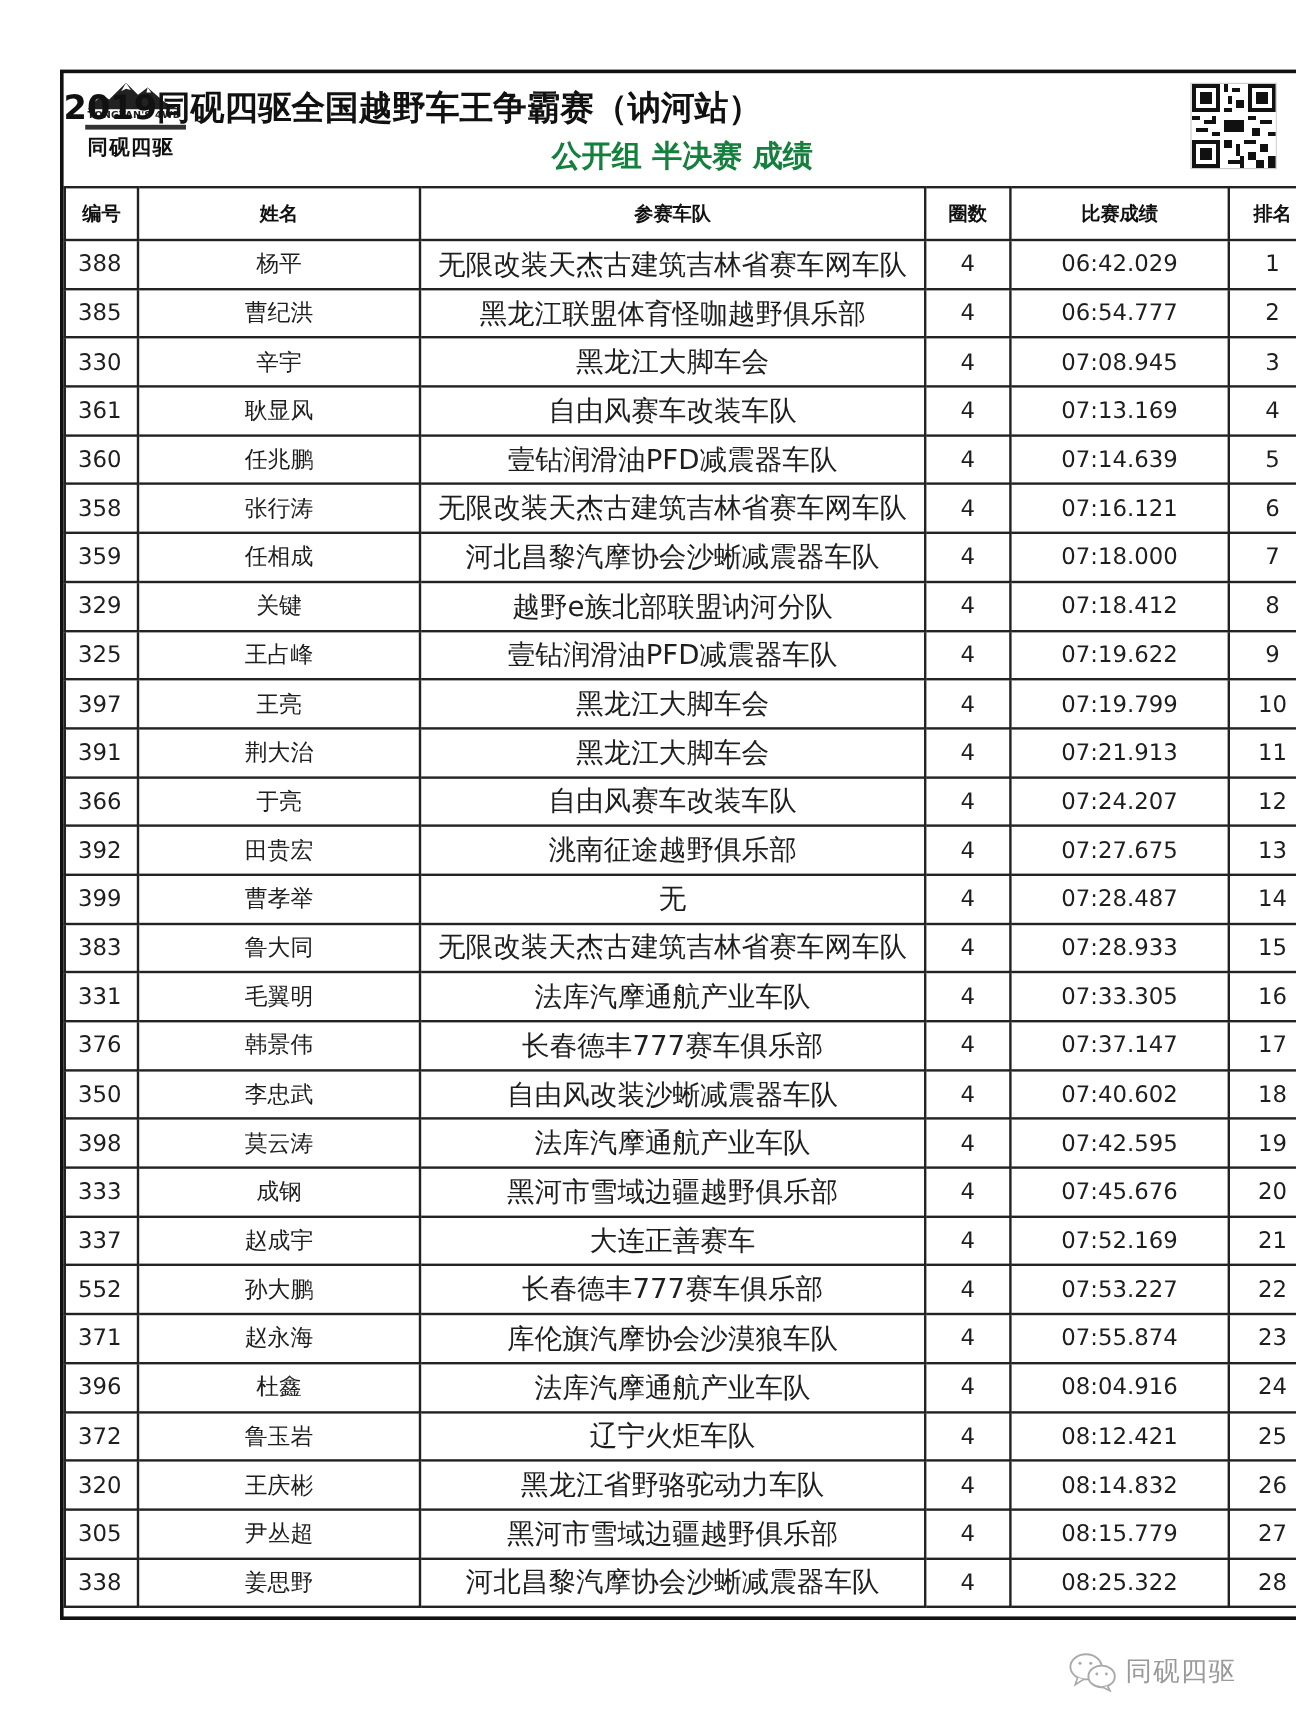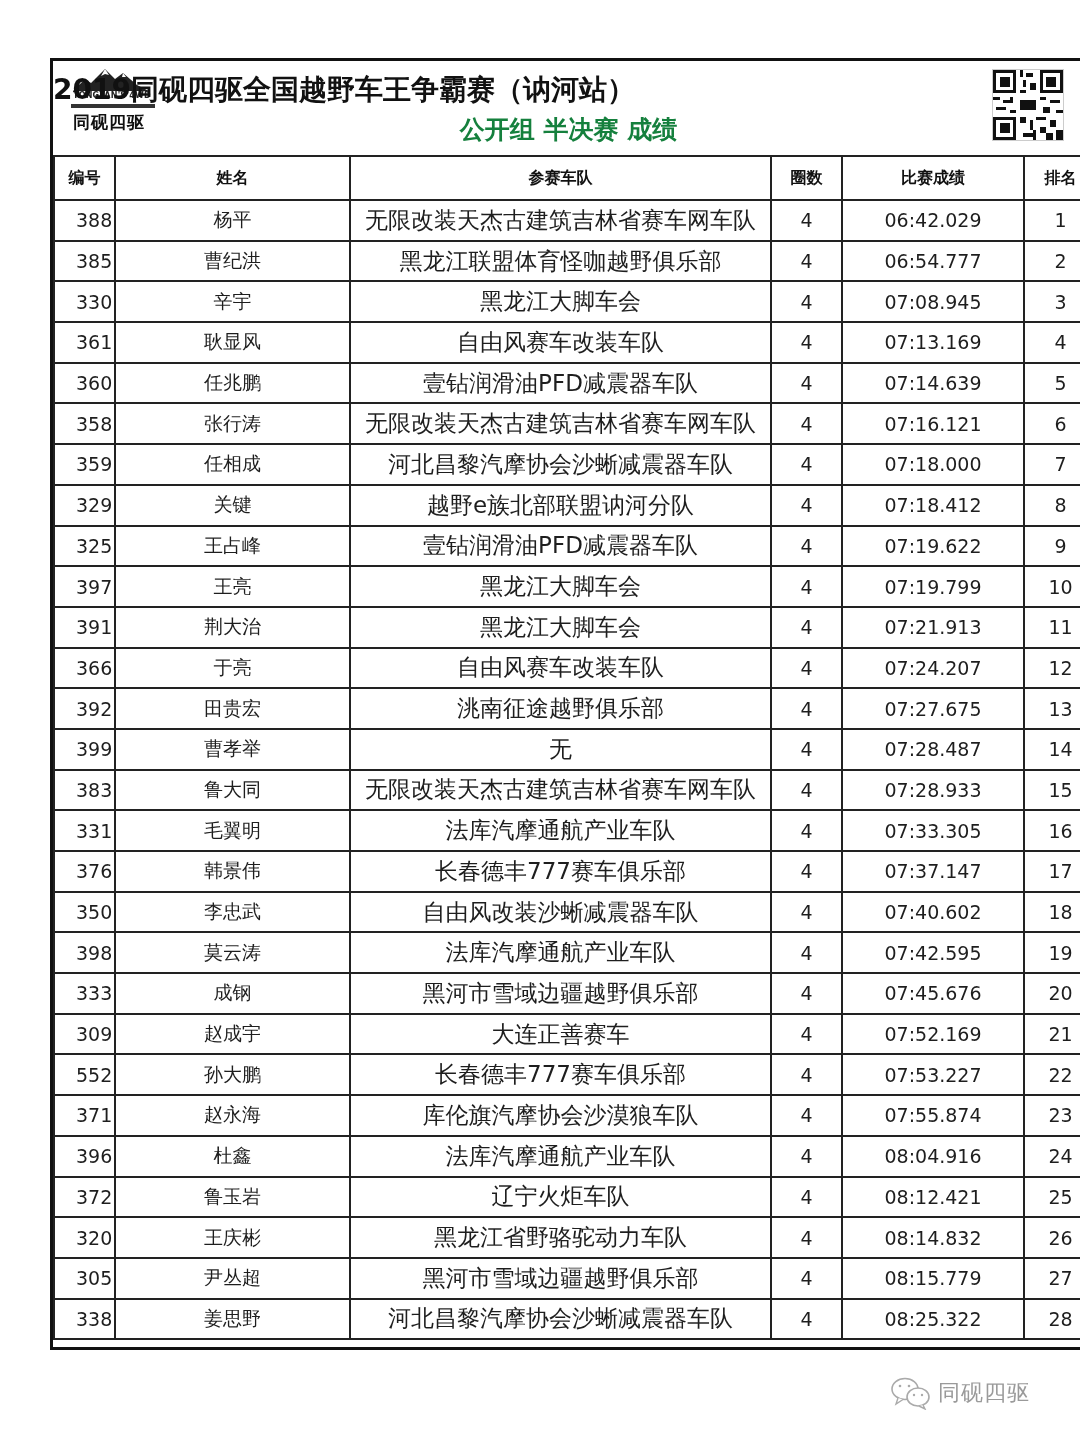--- a/index.html
+++ b/index.html
@@ -46,21 +46,21 @@
     }
     th, td {
       border: 2px solid #222; text-align: center; padding: 0;
       font-family: "DejaVu Sans", "Liberation Sans", sans-serif;
     }
     th {
       height: 42px; font-size: 16px; font-weight: bold; color: #111;
     }
     td { height: 38.7px; font-size: 19px; color: #1e1e1e; }
     td.team { font-size: 23px; }
-    td.id { text-align: left; padding-left: 21px; }
+    td.id { text-align: left; padding-left: 10px; }
     .wechat {
       position: absolute; left: 890px; top: 1375px; height: 36px;
       display: flex; align-items: center; gap: 6px; color: #9a9a9a;
     }
     .wechat span.txt { font-size: 22px; letter-spacing: 1px; }
   </style>
 </head>
 <body>
 
 <div class="sheet">
@@ -289,21 +289,21 @@
         </tr>
         <tr>
           <td class="id">333</td>
           <td>成钢</td>
           <td class="team">黑河市雪域边疆越野俱乐部</td>
           <td>4</td>
           <td>07:45.676</td>
           <td>20</td>
         </tr>
         <tr>
-          <td class="id">309</td>
+          <td class="id">337</td>
           <td>赵成宇</td>
           <td class="team">大连正善赛车</td>
           <td>4</td>
           <td>07:52.169</td>
           <td>21</td>
         </tr>
         <tr>
           <td class="id">552</td>
           <td>孙大鹏</td>
           <td class="team">长春德丰777赛车俱乐部</td>

